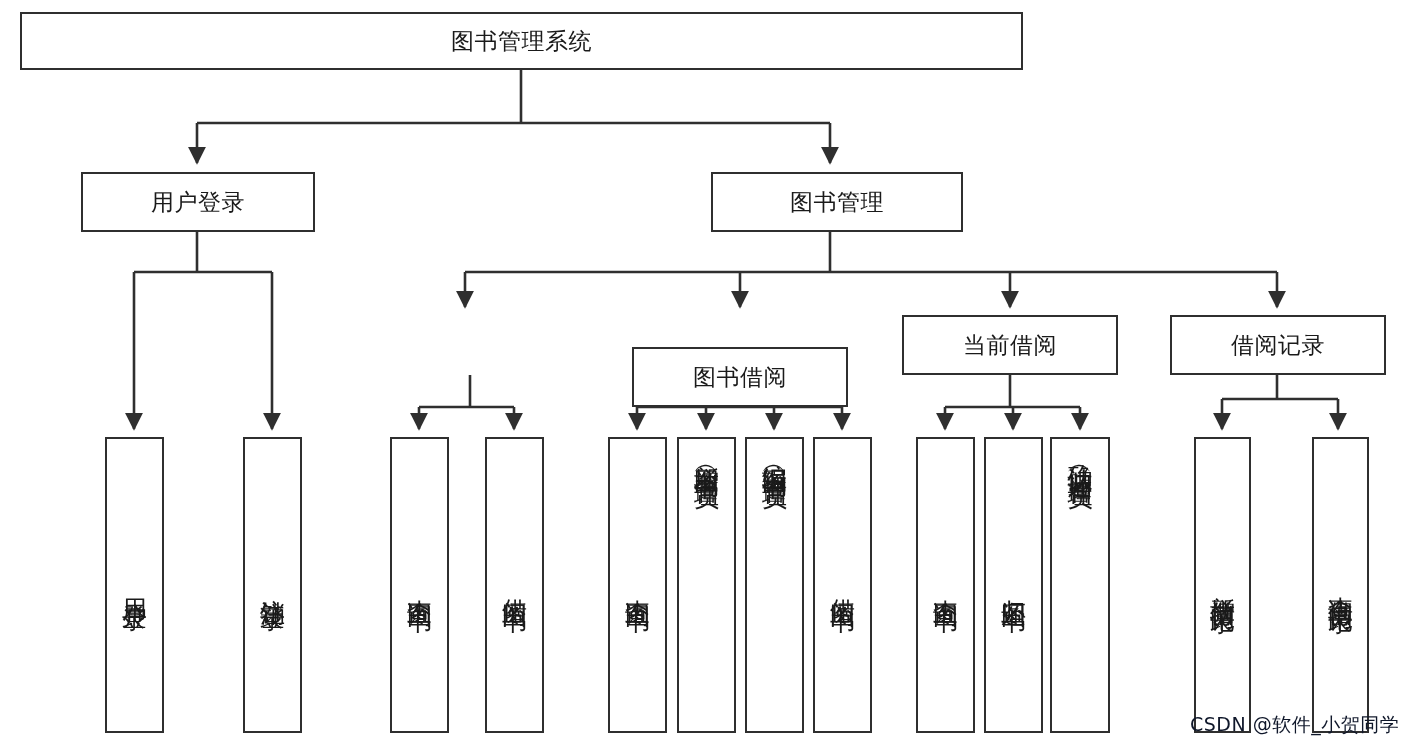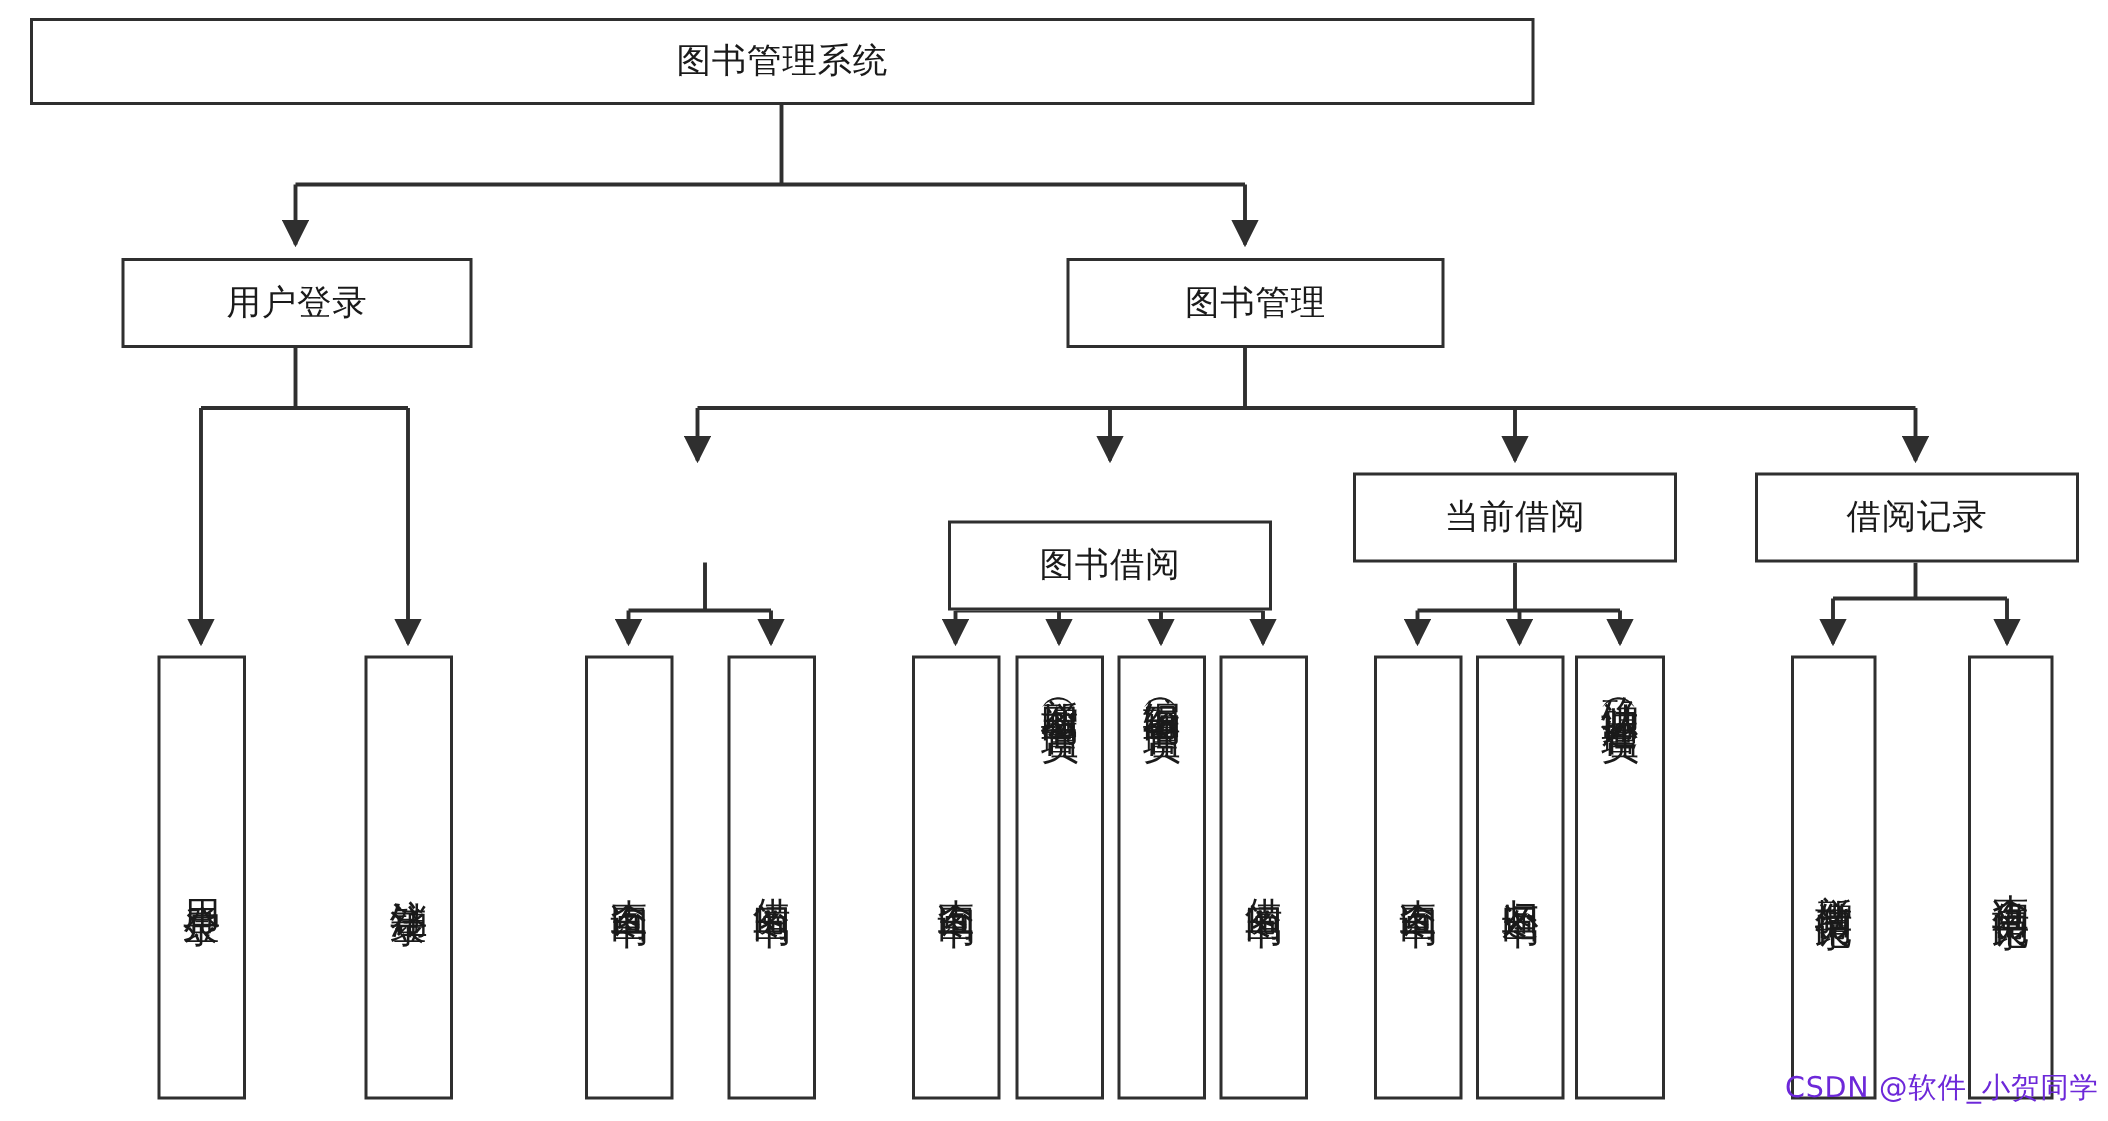--- a/index.html
+++ b/index.html
@@ -63,21 +63,21 @@
   }
   .node.vert.centered {
     align-items: center;
     padding-top: 0;
   }
   .watermark {
     position: absolute;
     left: 1190px;
     top: 712px;
     font-size: 19px;
-    color: #6d28d9;
+    color: #0f172a;
     letter-spacing: 0.5px;
     white-space: nowrap;
   }
 </style>
 </head>
 <body>
 
 <div id="diagram-root">
 
   <svg class="wires" viewBox="0 0 1405 747" xmlns="http://www.w3.org/2000/svg">

